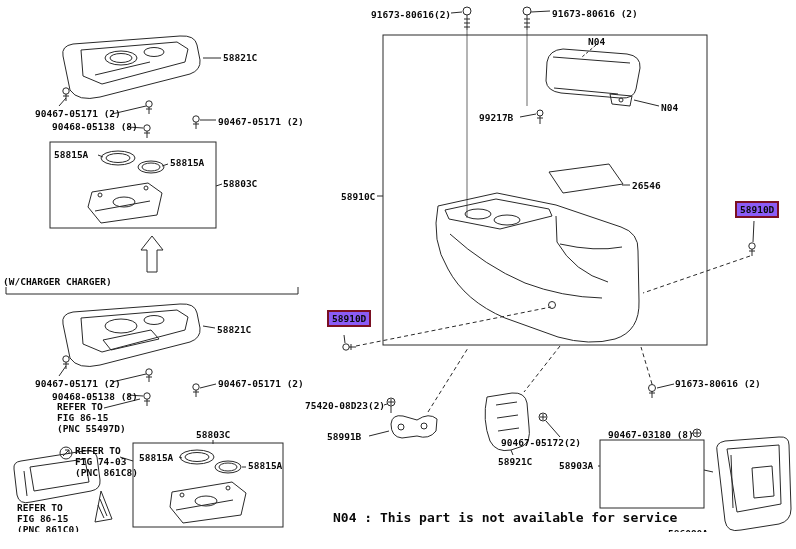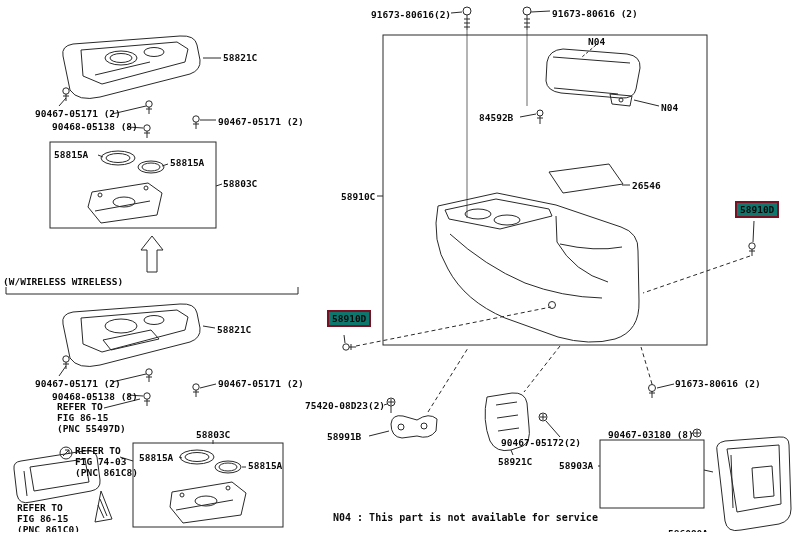--- a/index.html
+++ b/index.html
@@ -9,23 +9,23 @@
     font-family:"DejaVu Sans Mono","Liberation Mono",monospace;
     overflow:hidden;color:#0a0a0a;
   }
   svg.art{position:absolute;left:0;top:0}
   .lbl{
     position:absolute;font-size:9.5px;font-weight:bold;color:#0a0a0a;
     white-space:nowrap;line-height:11px;
   }
   .lbl.multi{white-space:pre-line;line-height:11px}
   .lbl.red{
-    border:2px solid #7a1022;padding:0 3px;background:#0f766e;line-height:13px;
+    border:2px solid #7a1022;padding:0 3px;background:#8b5cf6;line-height:13px;
   }
-  .lbl.small{font-size:10px}
+  .lbl.small{font-size:13px}
 </style>
 </head>
 <body>
 
 <div class="stage">
 
   <svg class="art" width="796" height="549" viewBox="0 0 796 549">
     <g fill="none" stroke="#2a2a2a" stroke-width="1">
 
       <g>
@@ -213,35 +213,35 @@
         <path d="M752,468 L772,466 L774,496 L754,498 Z"></path>
         <path d="M731,455 L733,508"></path>
       </g>
     </g>
   </svg>
 
   <div class="lbl" style="left:371px;top:9px">91673-80616(2)</div>
   <div class="lbl" style="left:552px;top:8px">91673-80616 (2)</div>
   <div class="lbl" style="left:588px;top:36px">N04</div>
   <div class="lbl" style="left:661px;top:102px">N04</div>
-  <div class="lbl" style="left:479px;top:112px">84592B</div>
+  <div class="lbl" style="left:479px;top:112px">99217B</div>
   <div class="lbl" style="left:632px;top:180px">26546</div>
   <div class="lbl" style="left:341px;top:191px">58910C</div>
   <div class="lbl red" style="left:735px;top:201px">58910D</div>
   <div class="lbl red" style="left:327px;top:310px">58910D</div>
 
   <div class="lbl" style="left:223px;top:52px">58821C</div>
   <div class="lbl" style="left:35px;top:108px">90467-05171 (2)</div>
   <div class="lbl" style="left:52px;top:121px">90468-05138 (8)</div>
   <div class="lbl" style="left:218px;top:116px">90467-05171 (2)</div>
   <div class="lbl" style="left:54px;top:149px">58815A</div>
   <div class="lbl" style="left:170px;top:157px">58815A</div>
   <div class="lbl" style="left:223px;top:178px">58803C</div>
 
-  <div class="lbl" style="left:3px;top:276px">(W/WIRELESS WIRELESS)</div>
+  <div class="lbl" style="left:3px;top:276px">(W/CHARGER CHARGER)</div>
 
   <div class="lbl" style="left:217px;top:324px">58821C</div>
   <div class="lbl" style="left:35px;top:378px">90467-05171 (2)</div>
   <div class="lbl" style="left:52px;top:391px">90468-05138 (8)</div>
   <div class="lbl" style="left:218px;top:378px">90467-05171 (2)</div>
   <div class="lbl multi" style="left:57px;top:401px">REFER TO
 FIG 86-15
 (PNC 55497D)</div>
   <div class="lbl" style="left:196px;top:429px">58803C</div>
   <div class="lbl" style="left:139px;top:452px">58815A</div>

